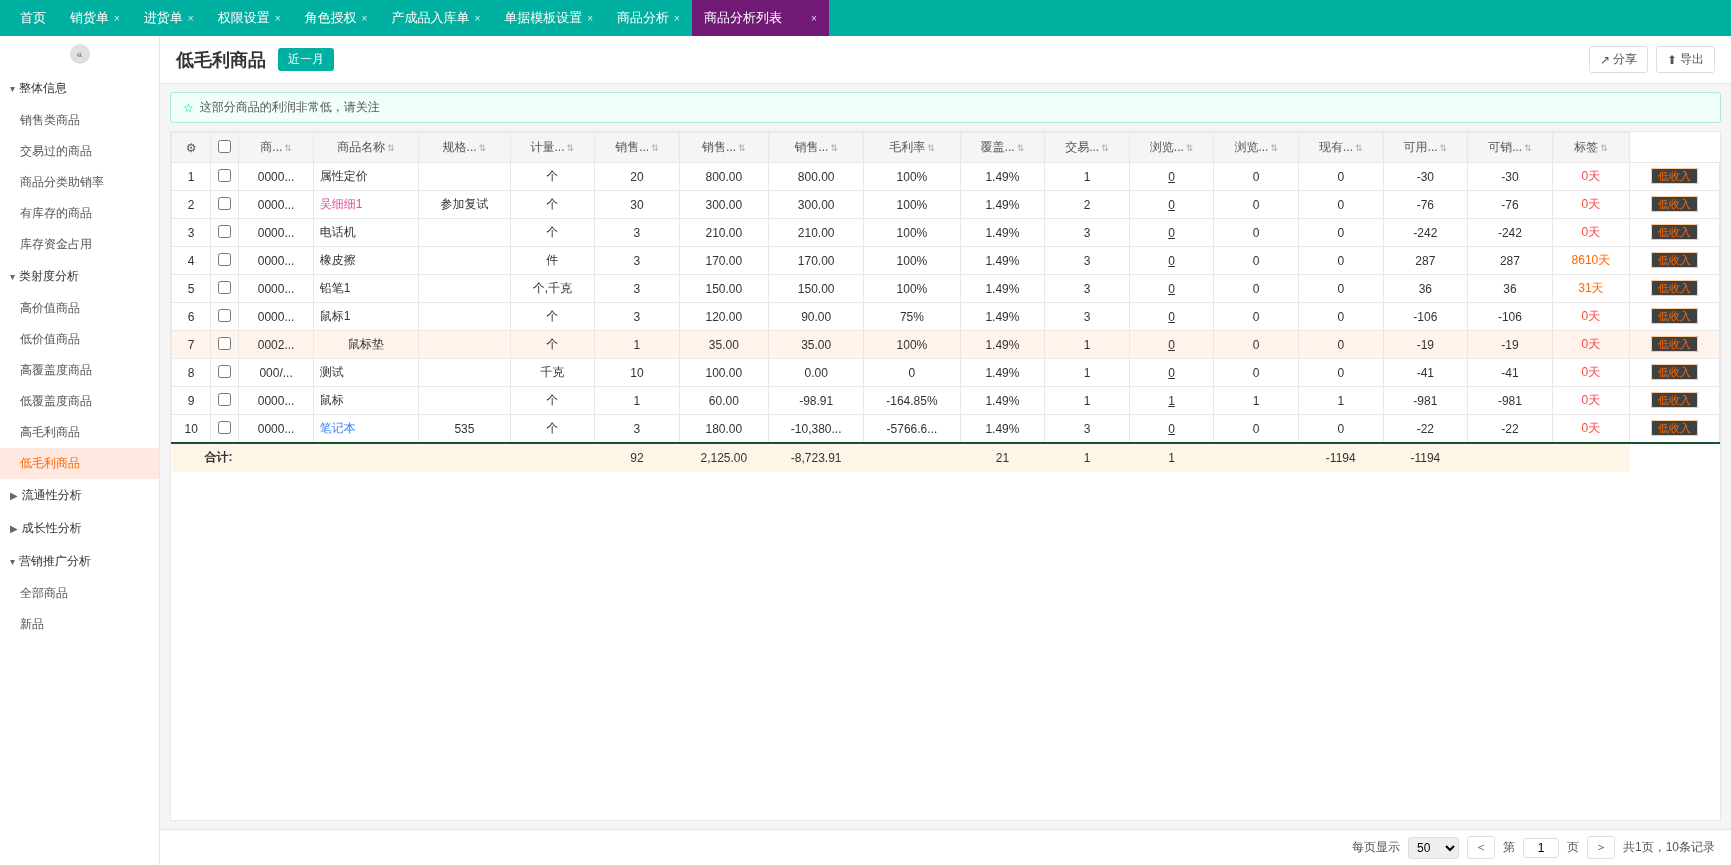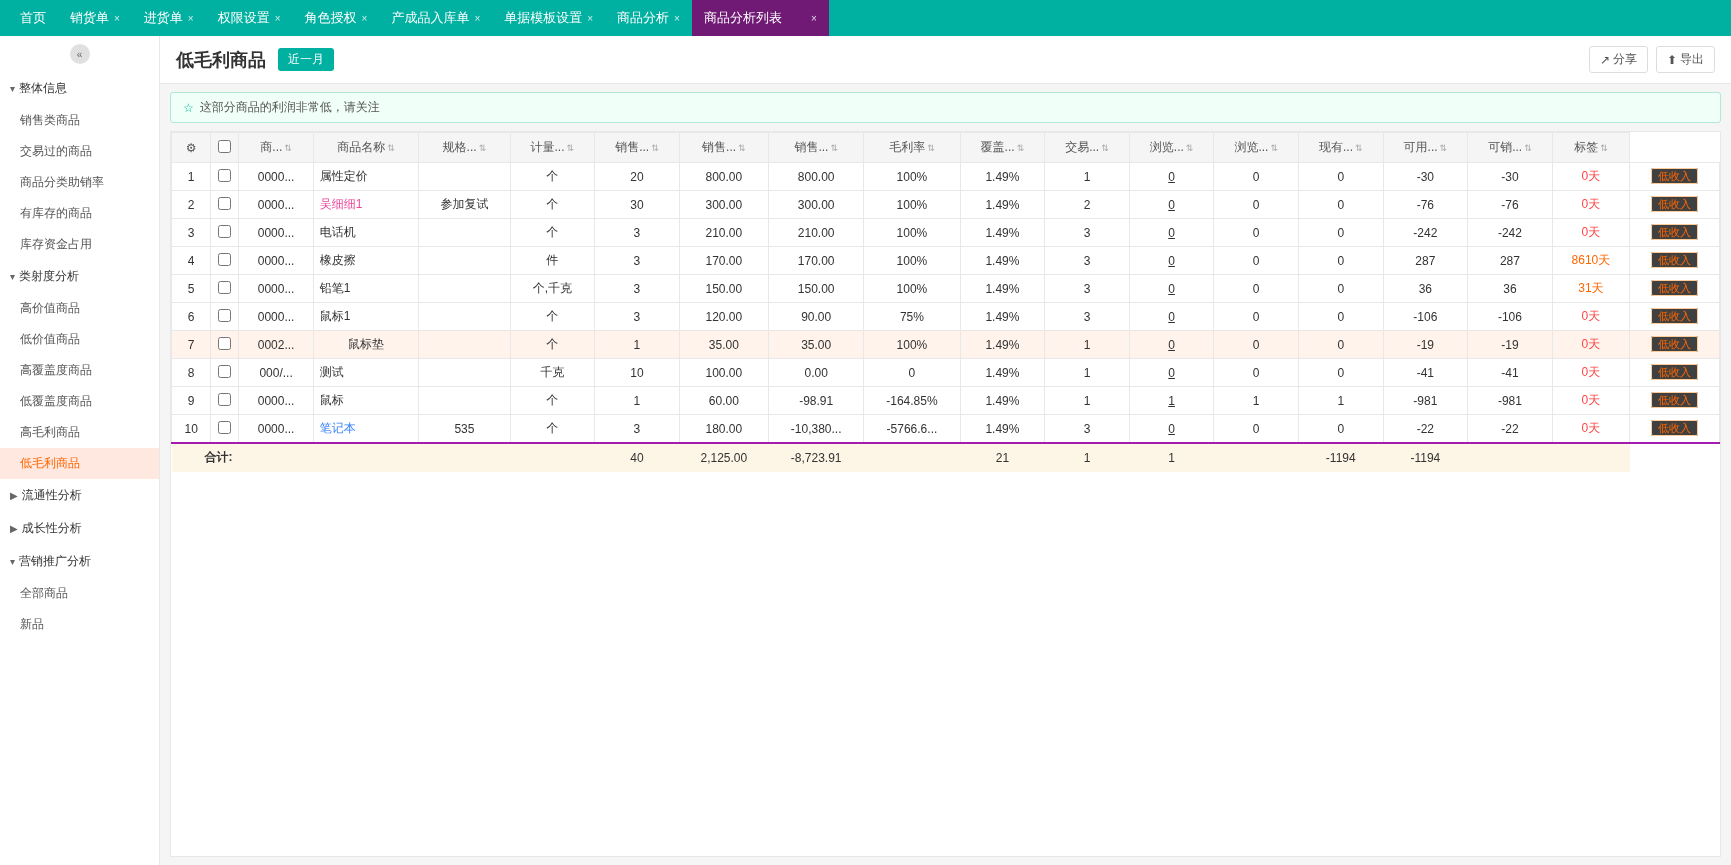--- a/index.html
+++ b/index.html
@@ -43,21 +43,21 @@
     thead tr { background: #f5f5f5; }
     th { border: 1px solid #e8e8e8; padding: 6px 6px; font-weight: normal; color: #555; white-space: nowrap; text-align: center; position: sticky; top: 0; background: #f5f5f5; z-index: 1; }
     th .col-header { display: flex; align-items: center; justify-content: center; gap: 2px; }
     th .sort-icon { color: #aaa; font-size: 9px; }
     td { border: 1px solid #e8e8e8; padding: 5px 6px; text-align: center; white-space: nowrap; color: #333; }
     tbody tr.highlighted { background: #fff3ec; }
     .tag-badge { background: #404040; color: #ff6600; border: 1px solid #ffcc99; padding: 1px 6px; border-radius: 2px; font-size: 11px; }
     .underline-link { text-decoration: underline; cursor: pointer; color: #333; }
 
     
-    .footer-total { background: #fdf5e6; border-top: 2px solid #a21caf; padding: 6px 0; }
+    .footer-total { background: #fdf5e6; border-top: 2px solid #14532d; padding: 6px 0; }
     .footer-total td { background: #fdf5e6; color: #333; font-weight: normal; border-color: transparent; }
 
     
     .pagination-bar { background: #fff; border-top: 1px solid #e8e8e8; padding: 6px 16px; display: flex; align-items: center; justify-content: flex-end; gap: 8px; font-size: 12px; color: #555; }
     .pagination-bar select { border: 1px solid #ddd; padding: 2px 4px; border-radius: 3px; font-size: 12px; }
     .page-btn { border: 1px solid #ddd; background: #fff; padding: 2px 7px; border-radius: 3px; cursor: pointer; font-size: 12px; color: #555; }
     .page-input { border: 1px solid #ddd; width: 36px; text-align: center; padding: 2px 4px; border-radius: 3px; font-size: 12px; }
 
     
     .collapse-btn { width: 20px; height: 20px; background: #e0e0e0; border-radius: 50%; display: flex; align-items: center; justify-content: center; cursor: pointer; font-size: 10px; color: #666; margin: 8px auto; }
@@ -486,32 +486,46 @@
       <td><span class="tag-badge">低收入</span></td>
     </tr>
           </tbody>
         <tfoot class="footer-total">
           <tr>
             <td colspan="2" style="text-align:right; font-weight:bold;">合计:</td>
             <td></td>
             <td></td>
             <td></td>
             <td></td>
-            <td>40</td>
+            <td>92</td>
             <td>2,125.00</td>
             <td>-8,723.91</td>
             <td></td>
             <td>21</td>
             <td>1</td>
             <td>1</td>
             <td></td>
             <td>-1194</td>
             <td>-1194</td>
             <td></td>
             <td></td>
           </tr>
         </tfoot>
       </table>
     </div>
 
+    <div class="pagination-bar">
+      <span>每页显示</span>
+      <select>
+        <option>50</option>
+        <option>100</option>
+        <option>200</option>
+      </select>
+      <button class="page-btn">＜</button>
+      <span>第</span>
+      <input type="text" class="page-input" value="1" style="">
+      <span>页</span>
+      <button class="page-btn">＞</button>
+      <span>共1页，10条记录</span>
+    </div>
 
   </div>
 </div>
 
 </body></html>

